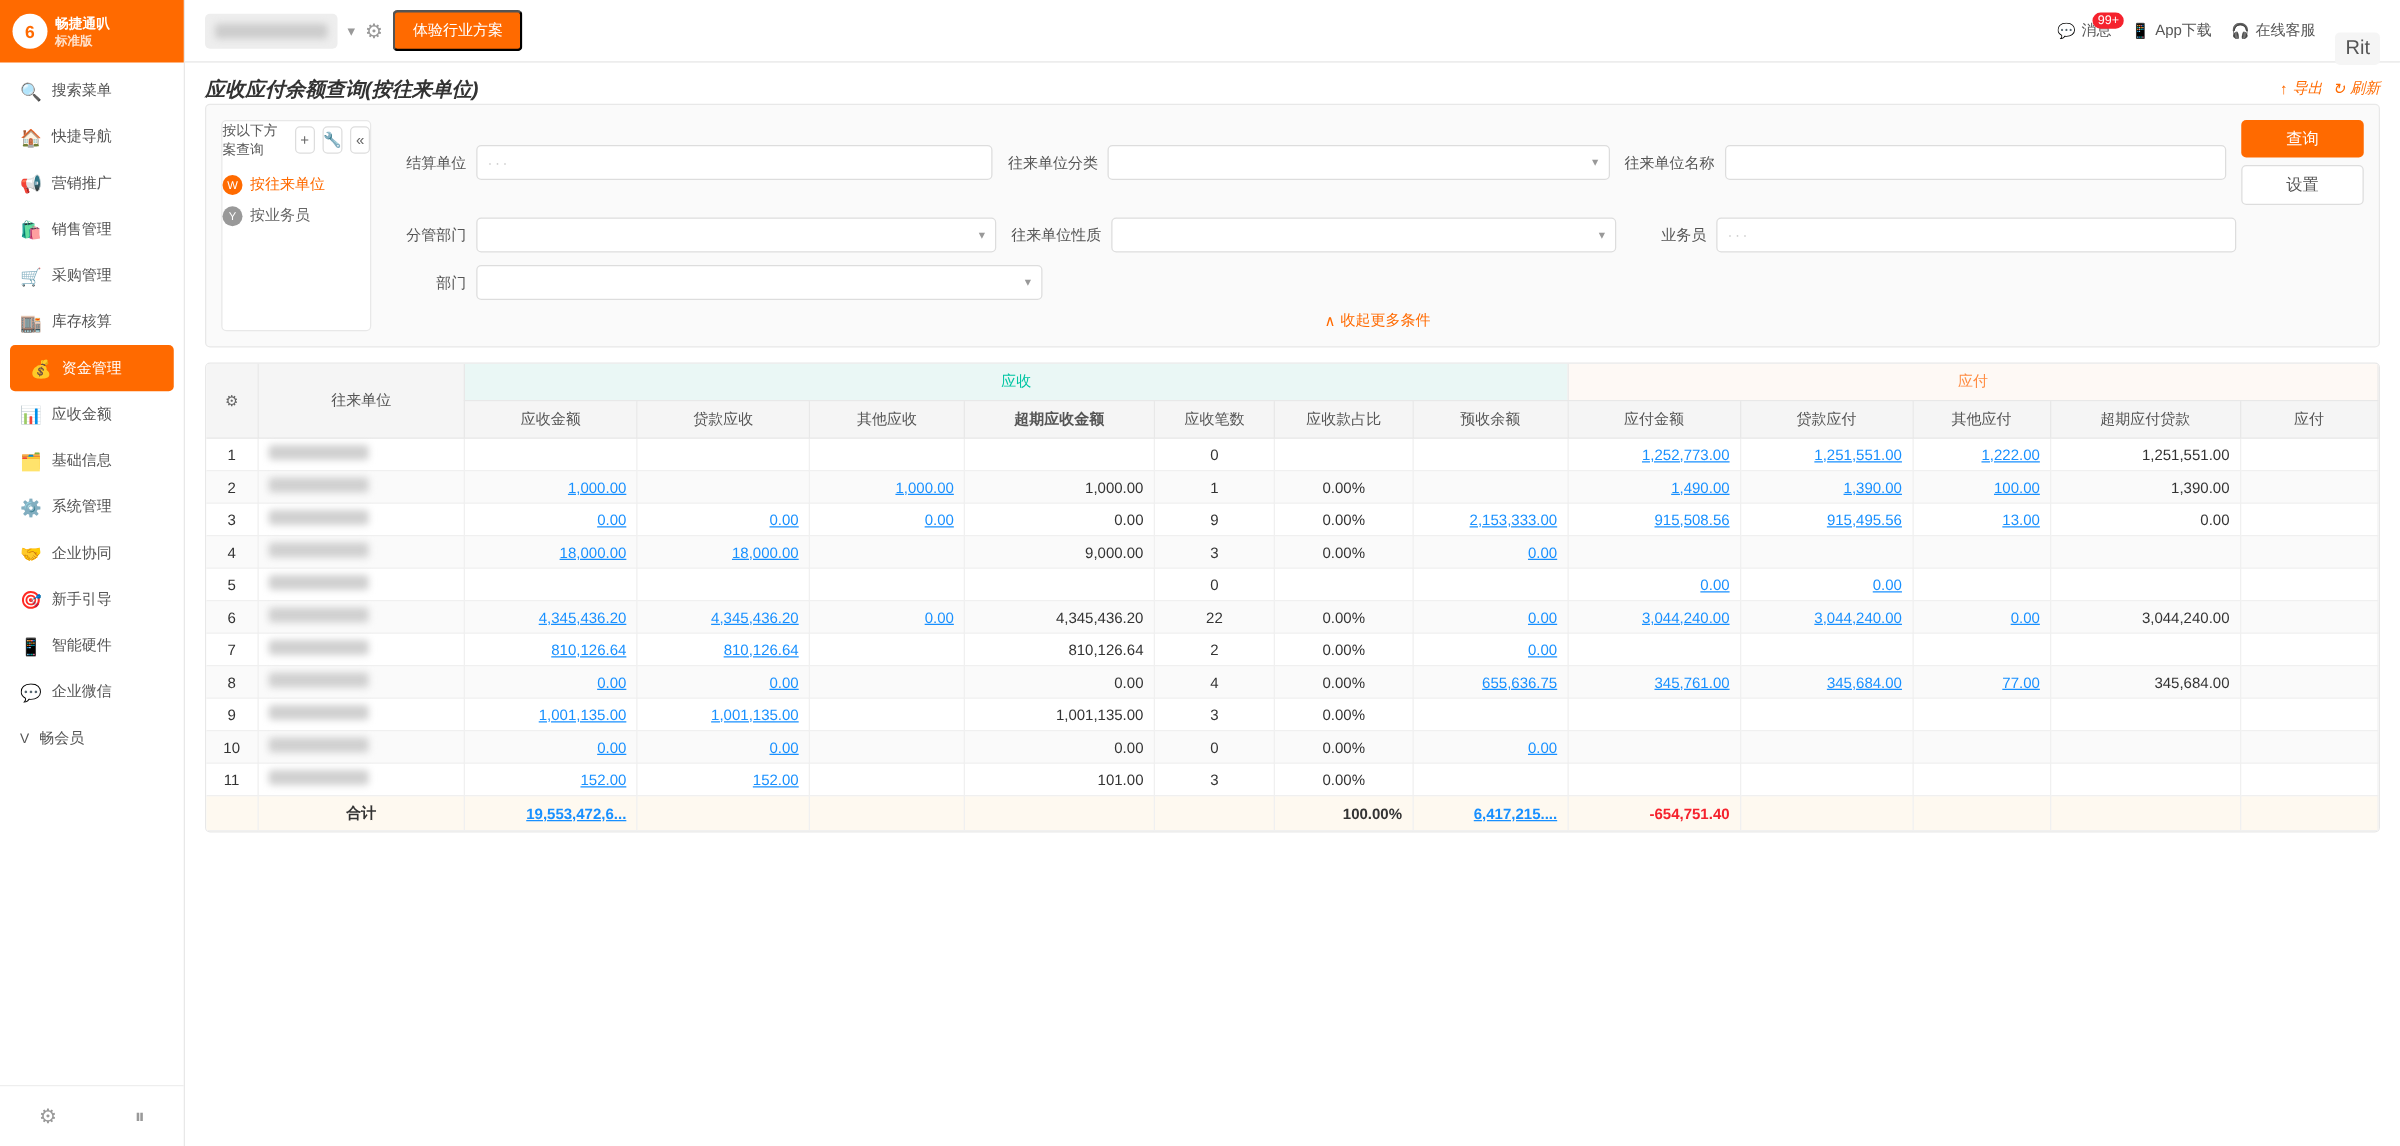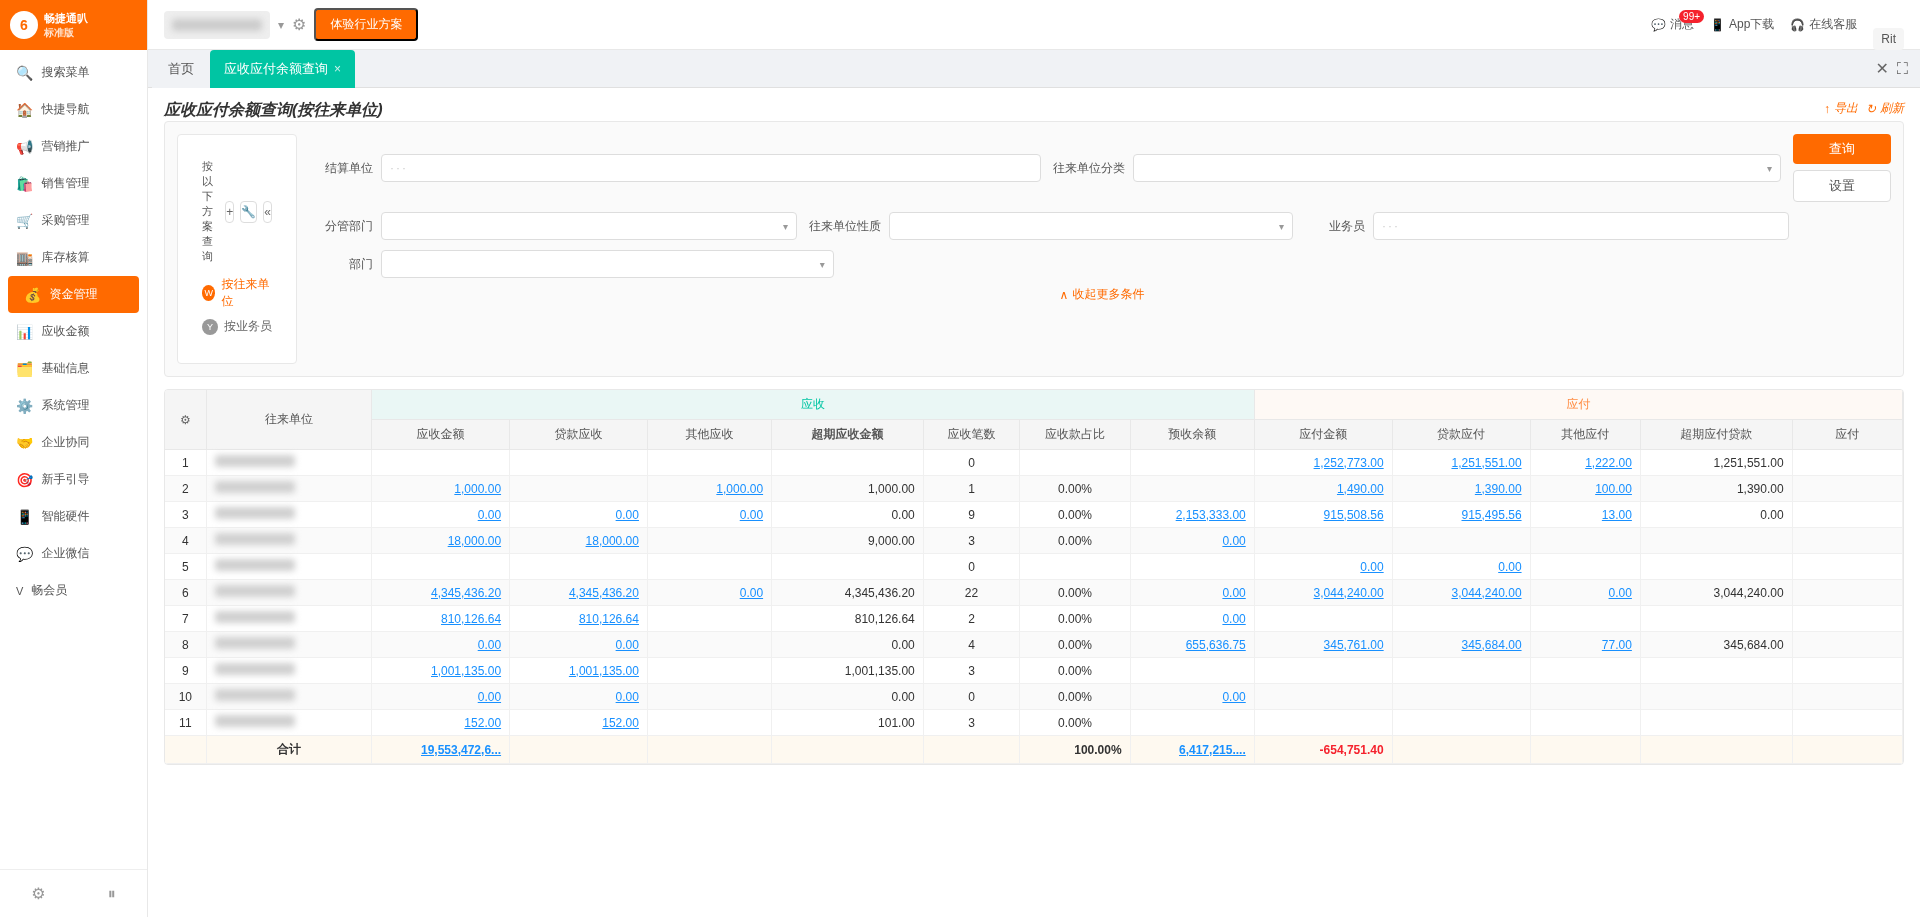--- a/index.html
+++ b/index.html
@@ -47,21 +47,21 @@
       background: #ff6a00; color: #fff; padding: 6px 14px; border-radius: 4px; font-size: 12px; cursor: pointer;
     }
     .header-right { display: flex; align-items: center; gap: 16px; }
     .header-msg { position: relative; cursor: pointer; color: #555; font-size: 12px; display: flex; align-items: center; gap: 4px; }
     .badge-red {
       position: absolute; top: -6px; right: -10px; background: #f5222d; color: #fff;
       font-size: 10px; border-radius: 8px; padding: 1px 4px; min-width: 16px; text-align: right;
     }
     .header-app { color: #555; font-size: 12px; cursor: pointer; display: flex; align-items: center; gap: 4px; }
     .header-service { color: #555; font-size: 12px; cursor: pointer; display: flex; align-items: center; gap: 4px; }
-    .header-user { color: #555; font-size: 12px; cursor: pointer; background: #f5f5f5; padding: 4px 8px; border-radius: 4px; margin-top: 28px; }
+    .header-user { color: #555; font-size: 16px; cursor: pointer; background: #f5f5f5; padding: 4px 8px; border-radius: 4px; margin-top: 28px; }
 
     
     .main {
       position: fixed; left: 148px; top: 50px; right: 0; bottom: 0;
       display: flex; flex-direction: column; background: #f0f2f5;
     }
 
     
     .tab-bar {
       background: #f0f2f5; display: flex; align-items: center; border-bottom: 1px solid #e0e0e0;
@@ -113,21 +113,21 @@
     .filter-collapse { text-align: center; margin-top: 8px; }
     .collapse-btn { color: #ff6a00; cursor: pointer; font-size: 12px; display: inline-flex; align-items: center; gap: 4px; }
 
     
     .query-btn-col { display: flex; flex-direction: column; gap: 6px; }
     .btn-query { background: #ff6a00; color: #fff; border: none; border-radius: 4px; padding: 6px 36px; cursor: pointer; font-size: 13px; }
     .btn-setting { background: #fff; color: #555; border: 1px solid #ddd; border-radius: 4px; padding: 6px 14px; cursor: pointer; font-size: 13px; }
 
     
     .query-scheme {
-      width: 120px; background: #fff; border: 1px solid #e8e8e8; border-radius: 4px; padding: 24px;
+      width: 120px; background: #fff; border: 1px solid #e8e8e8; border-radius: 4px; padding: 0;
       margin-right: 8px; font-size: 12px;
     }
     .scheme-option { display: flex; align-items: center; gap: 6px; padding: 4px 0; cursor: pointer; }
     .scheme-option.active { color: #ff6a00; }
     .scheme-icon { width: 16px; height: 16px; border-radius: 50%; background: #ff6a00; display: flex; align-items: center; justify-content: center; color: #fff; font-size: 9px; }
     .scheme-icon-gray { width: 16px; height: 16px; border-radius: 50%; background: #999; display: flex; align-items: center; justify-content: center; color: #fff; font-size: 9px; }
 
     
     .data-table-wrap { border: 1px solid #e8e8e8; border-radius: 4px; overflow: auto; }
     table { width: 100%; border-collapse: collapse; font-size: 12px; }
@@ -255,31 +255,20 @@
     <div class="header-service">
       <span>🎧</span>
       <span>在线客服</span>
     </div>
     <div class="header-user">Rit</div>
   </div>
 </div>
 
 <div class="main">
 
-  <div class="tab-bar">
-    <div class="tab-home">首页</div>
-    <div class="tab-item">
-      <span>应收应付余额查询</span>
-      <span class="tab-close">×</span>
-    </div>
-    <div class="tab-actions">
-      <span class="tab-action-btn">✕</span>
-      <span class="tab-action-btn">⛶</span>
-    </div>
-  </div>
 
   <div class="page-content">
 
     <div class="page-title-row">
       <div class="page-title">应收应付余额查询(按往来单位)</div>
       <div class="page-actions">
         <div class="btn-export">
           <span>↑</span>
           <span>导出</span>
         </div>
@@ -318,20 +307,26 @@
                 <span class="filter-label">结算单位</span>
                 <div class="filter-input">
                   <span class="dots">···</span>
                 </div>
               </div>
               <div class="filter-item">
                 <span class="filter-label">往来单位分类</span>
                 <div class="filter-select">
                   <span></span>
                   <span class="select-arrow">▾</span>
+                </div>
+              </div>
+              <div class="filter-item">
+                <span class="filter-label">往来单位名称</span>
+                <div class="filter-input">
+                  <span></span>
                 </div>
               </div>
               <div class="query-btn-col">
                 <button class="btn-query">查询</button>
                 <button class="btn-setting">设置</button>
               </div>
             </div>
 
             <div class="filter-row">
               <div class="filter-item">

